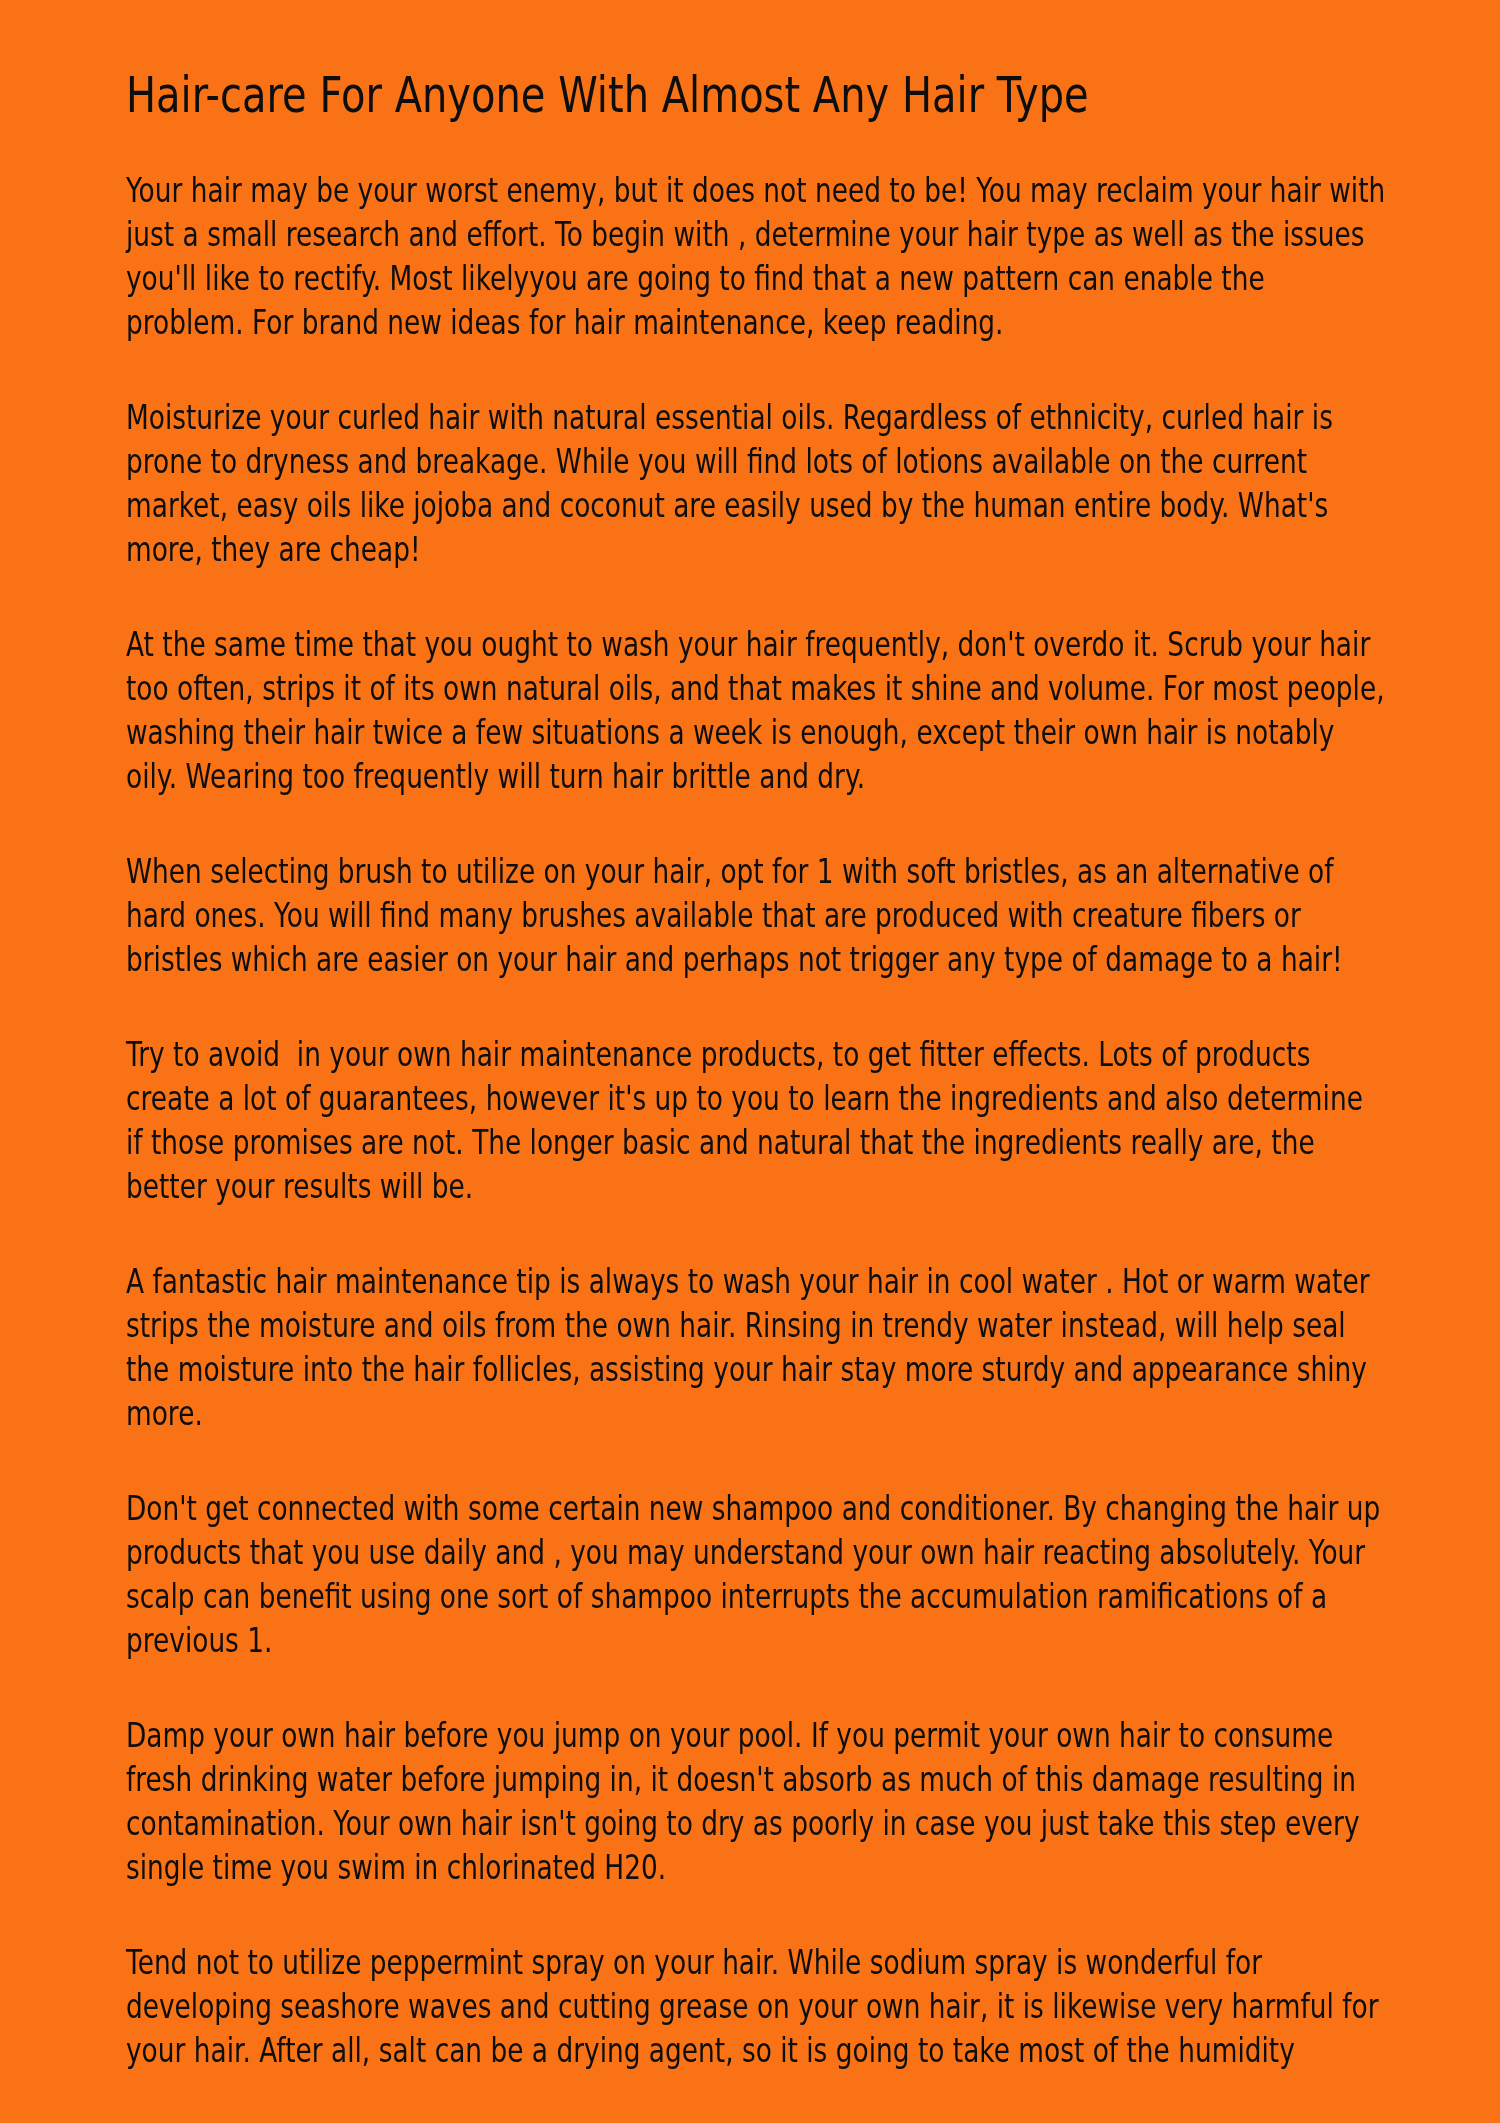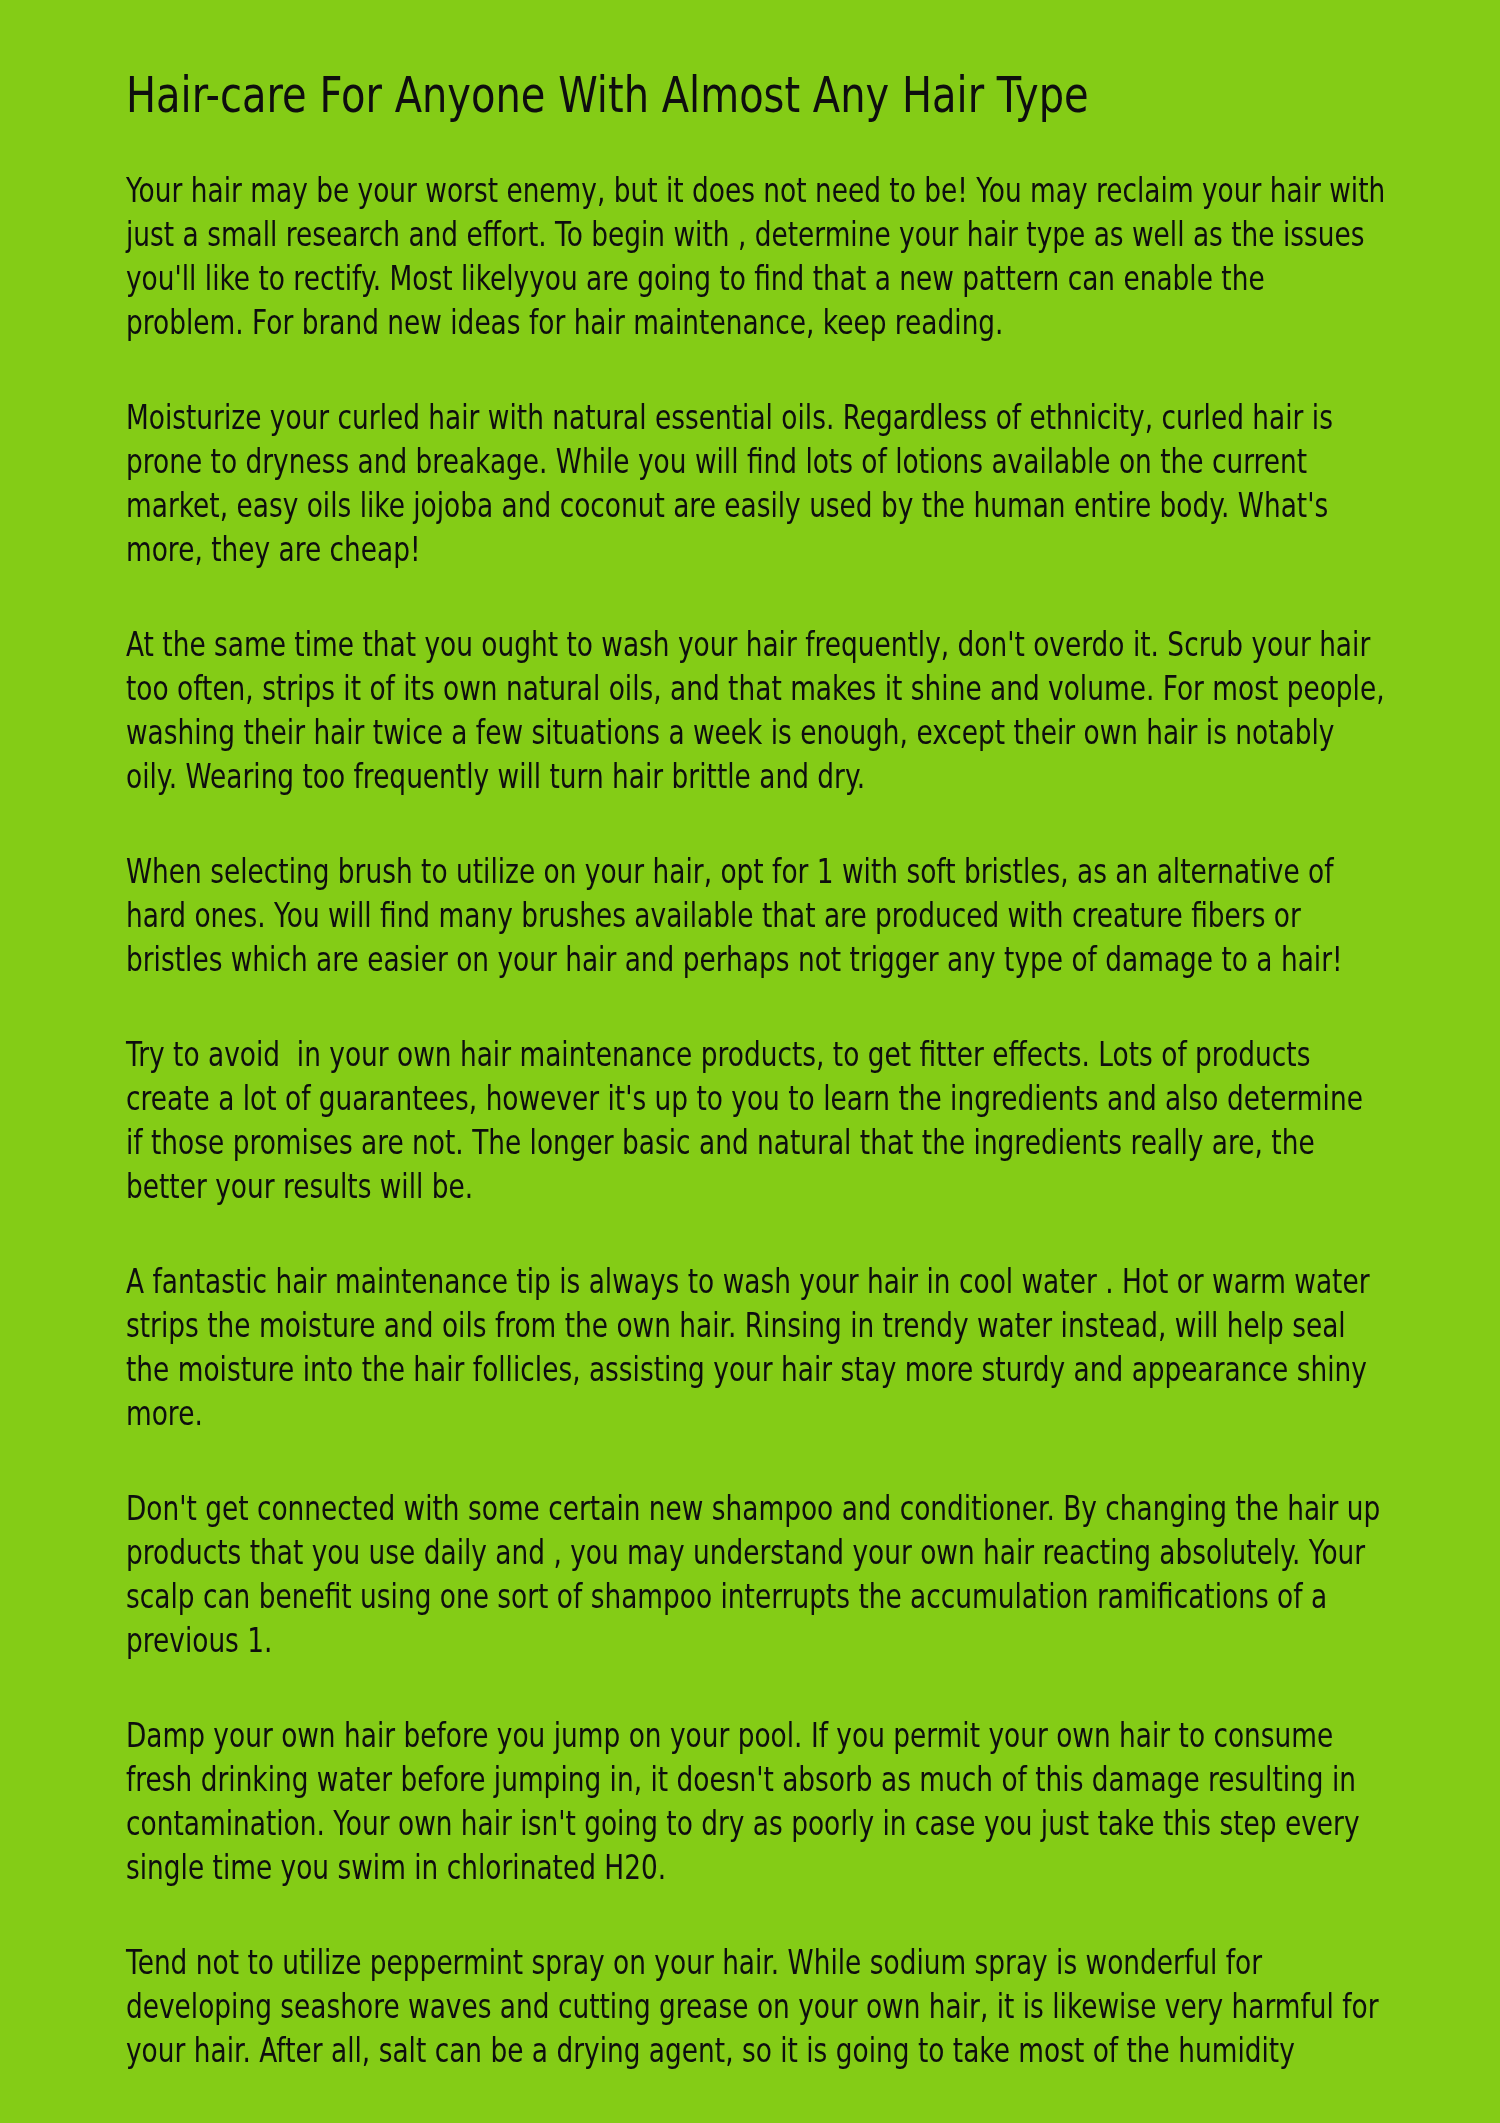--- a/index.html
+++ b/index.html
@@ -4,21 +4,21 @@
 <style>
   html, body {
     margin: 0;
     padding: 0;
     background: #ffffff;
   }
   .page {
     position: relative;
     width: 1500px;
     height: 2123px;
-    background: #84cc16;
+    background: #f97316;
     overflow: hidden;
     font-family: "DejaVu Sans", "Liberation Sans", sans-serif;
     color: #0e0e0e;
     -webkit-font-smoothing: antialiased;
   }
   
   .content {
     position: absolute;
     left: 126px;
     top: 65px;

